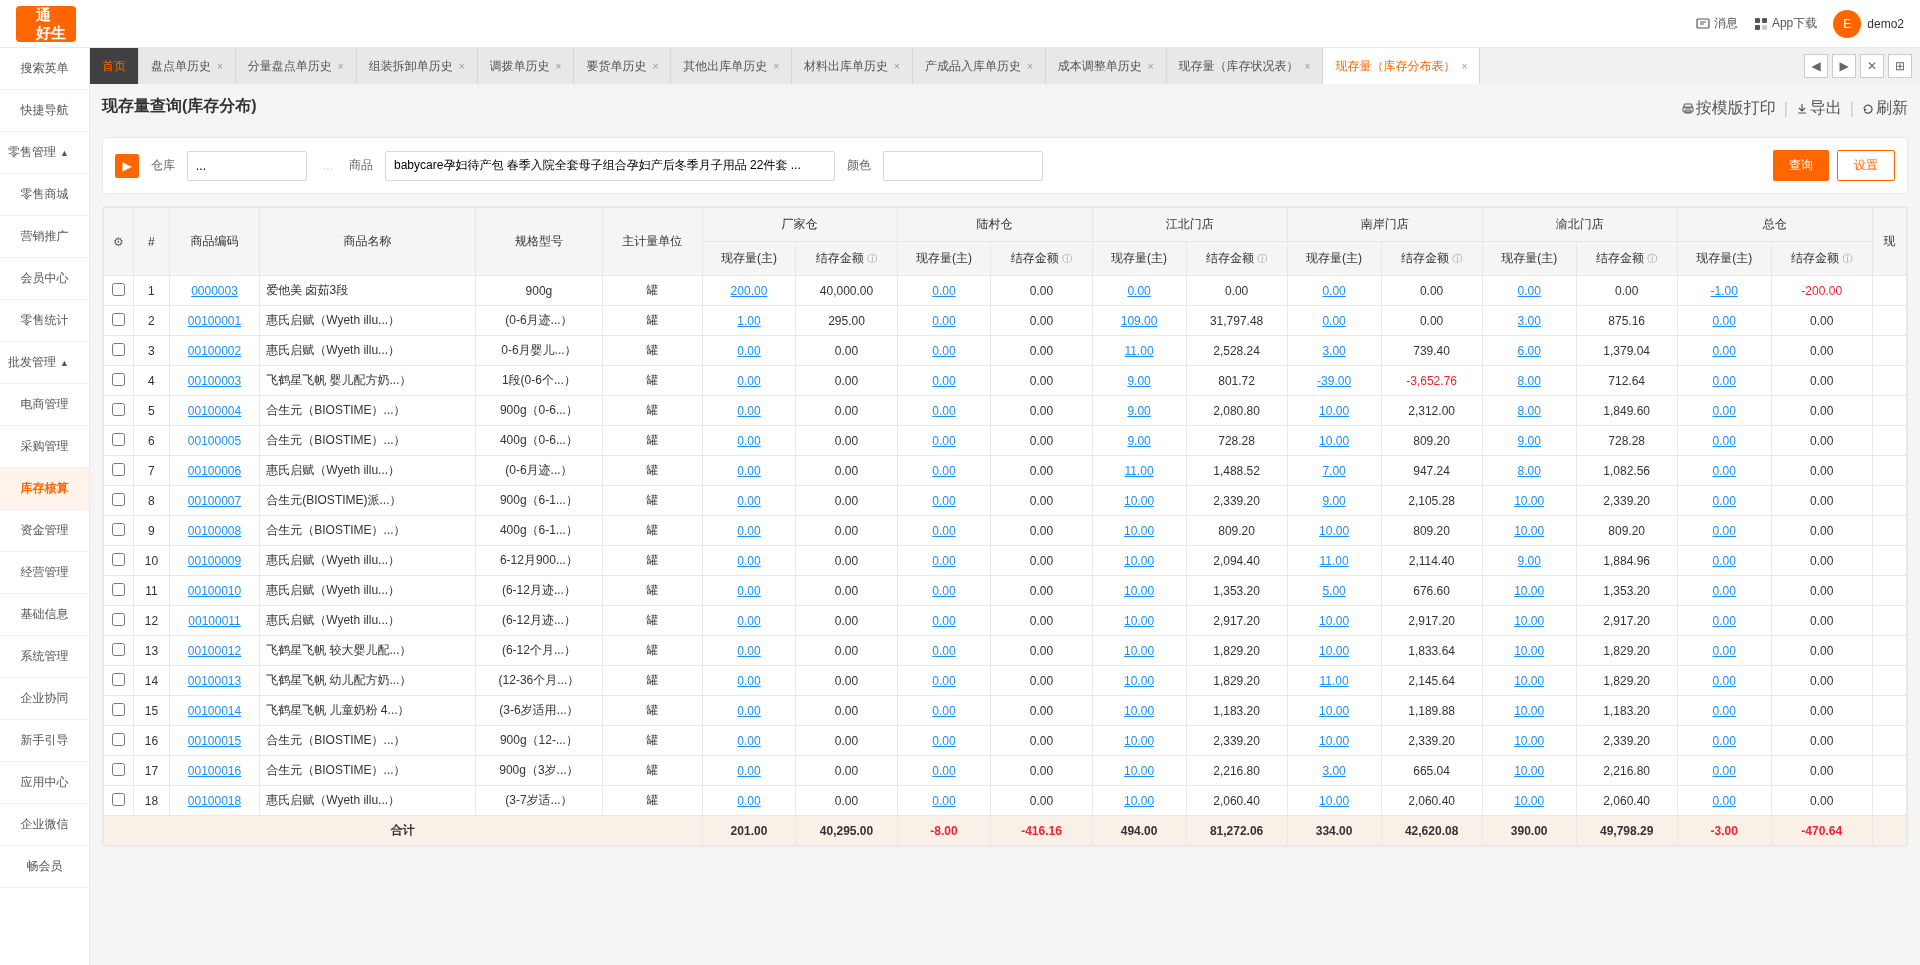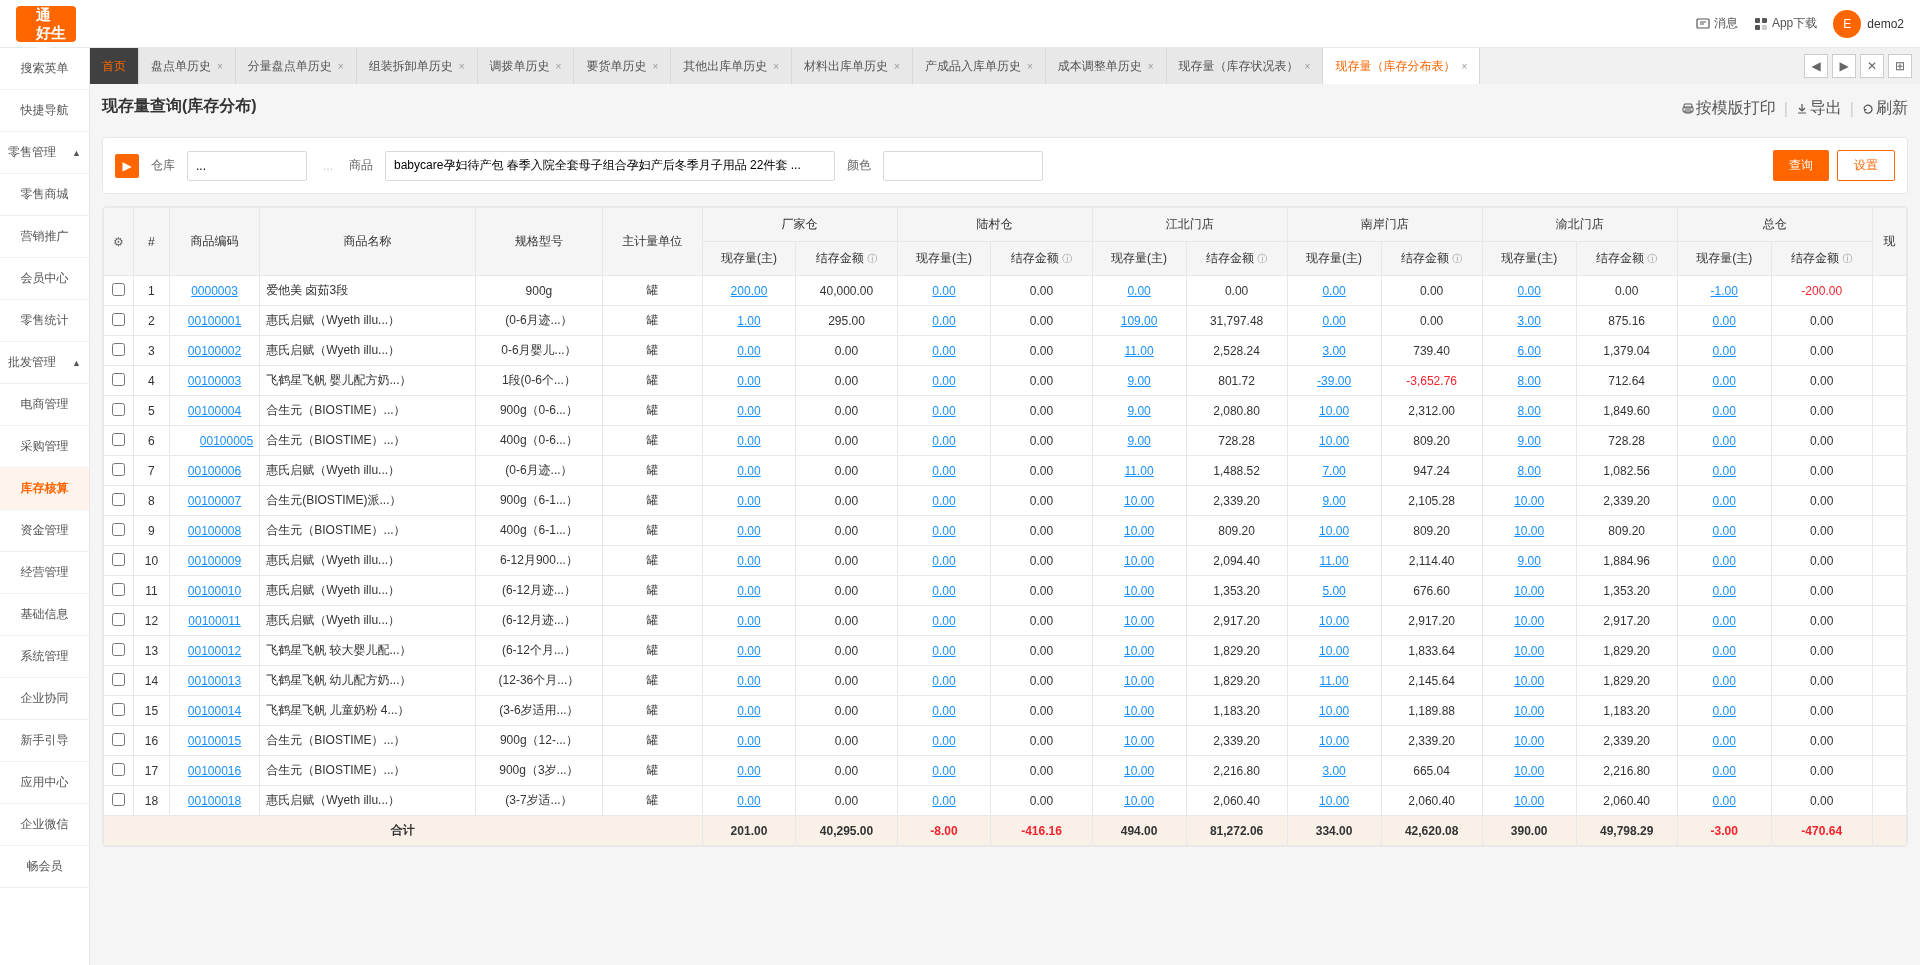--- a/index.html
+++ b/index.html
@@ -12,21 +12,21 @@
     .top-bar-right { margin-left: auto; display: flex; align-items: center; gap: 16px; }
     .top-bar-right .msg { display: flex; align-items: center; gap: 4px; color: #555; cursor: pointer; }
     .top-bar-right .app { display: flex; align-items: center; gap: 4px; color: #555; cursor: pointer; }
     .top-bar-right .user { display: flex; align-items: center; gap: 6px; cursor: pointer; }
     .avatar { width: 28px; height: 28px; border-radius: 50%; background: #ff6600; display: flex; align-items: center; justify-content: center; color: white; font-size: 12px; }
 
     
     .sidebar { position: fixed; top: 48px; left: 0; width: 90px; bottom: 0; background: #fff; border-right: 1px solid #e8e8e8; overflow-y: auto; z-index: 99; }
     .sidebar-item { padding: 12px 8px; text-align: center; cursor: pointer; color: #555; font-size: 12px; border-bottom: 1px solid #f0f0f0; }
     .sidebar-item.active { color: #ff6600; background: #fff3ec; font-weight: bold; }
-    .sidebar-item.has-sub { display: flex; align-items: center; justify-content: space-between; gap: 4px; }
+    .sidebar-item.has-sub { display: flex; align-items: center; justify-content: flex-start; gap: 4px; }
 
     
     .tab-bar { position: fixed; top: 48px; left: 90px; right: 0; height: 36px; background: #f0f0f0; display: flex; align-items: center; overflow-x: auto; z-index: 98; white-space: nowrap; }
     .tab-bar::-webkit-scrollbar { height: 3px; }
     .tab-item { display: inline-flex; align-items: center; padding: 0 12px; height: 36px; background: #e8e8e8; border-right: 1px solid #d8d8d8; cursor: pointer; font-size: 12px; color: #555; gap: 6px; flex-shrink: 0; }
     .tab-item.home { background: #404040; color: #ff6600; }
     .tab-item.active { background: #fff; color: #ff6600; }
     .tab-item .close-btn { color: #999; font-size: 10px; }
     .tab-nav { display: flex; align-items: center; gap: 4px; margin-left: auto; padding: 0 8px; }
     .tab-nav-btn { width: 24px; height: 24px; display: flex; align-items: center; justify-content: center; cursor: pointer; color: #666; border: 1px solid #ccc; background: #fff; }
@@ -411,21 +411,21 @@
     <td class="">2,312.00</td>
     <td><span class="num-link">8.00</span></td>
     <td>1,849.60</td>
     <td class=""><span class="num-link">0.00</span></td>
     <td class="">0.00</td>
     <td></td>
   </tr>
           <tr>
     <td><input type="checkbox" style=""></td>
     <td>6</td>
-    <td style="color:#1890ff; text-decoration:underline; cursor:pointer;text-align:right;">00100005</td>
+    <td style="color:#1890ff; cursor:pointer;">00100005</td>
     <td style="text-align:left; max-width:160px; overflow:hidden; text-overflow:ellipsis;">合生元（BIOSTIME）...）</td>
     <td>400g（0-6...）</td>
     <td>罐</td>
     <td class=""><span class="num-link">0.00</span></td>
     <td class="">0.00</td>
     <td class=""><span class="num-link">0.00</span></td>
     <td class="">0.00</td>
     <td><span class="num-link">9.00</span></td>
     <td>728.28</td>
     <td class=""><span class="num-link">10.00</span></td>

